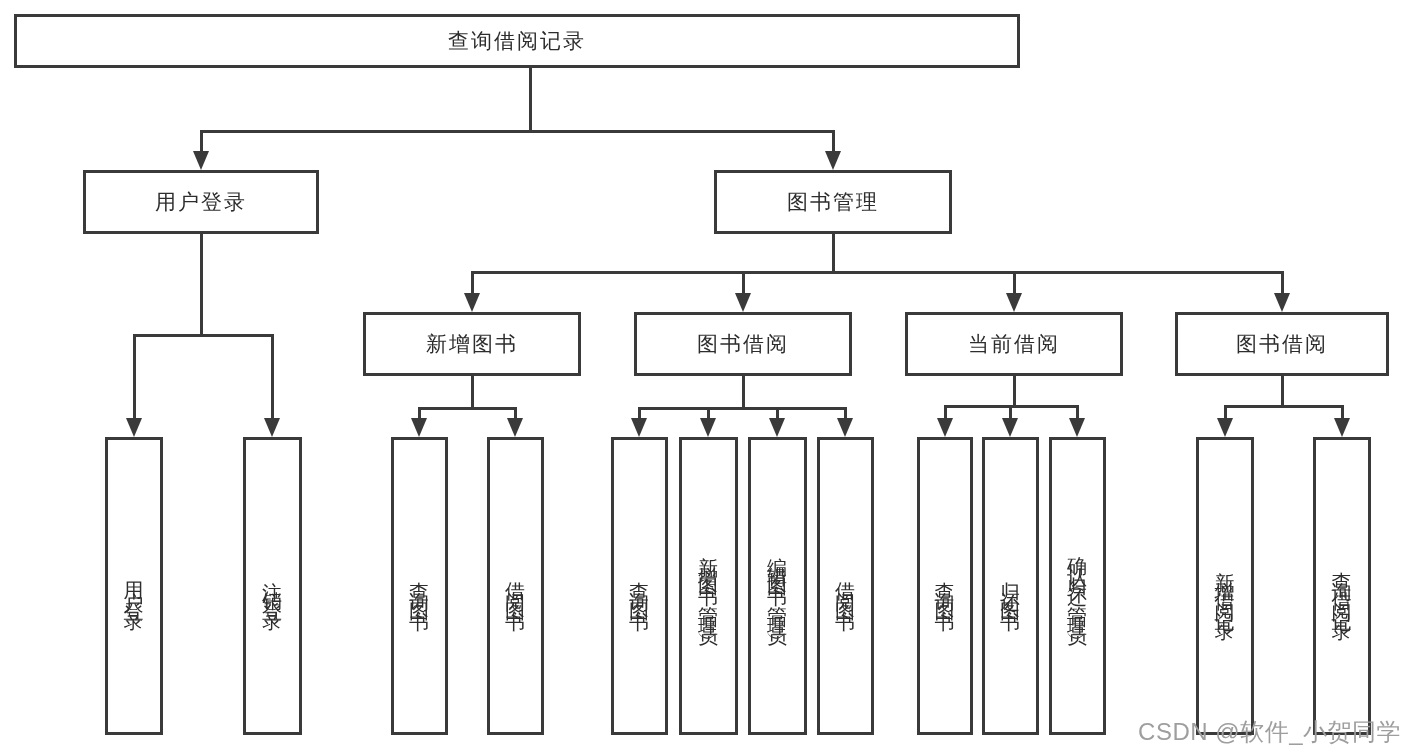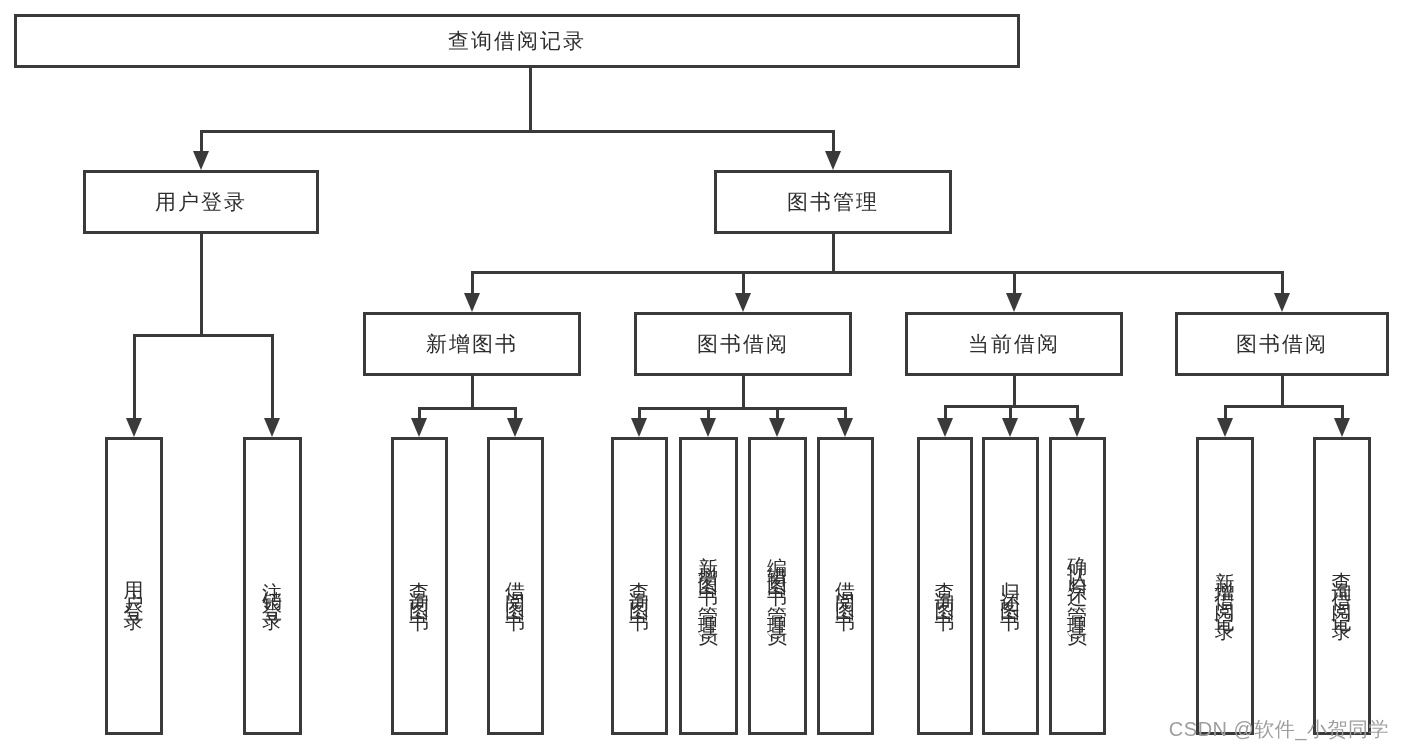--- a/index.html
+++ b/index.html
@@ -25,21 +25,21 @@
   .node.leaf span{
     writing-mode:vertical-rl;text-orientation:mixed;
     font-size:20px;line-height:1;letter-spacing:10px;white-space:nowrap;
   }
   .h{position:absolute;height:2.5px;background:var(--line);}
   .v{position:absolute;width:2.5px;background:var(--line);}
   .ah{position:absolute;width:0;height:0;
       border-left:8px solid transparent;border-right:8px solid transparent;
       border-top:19px solid var(--line);}
   .watermark{
-    position:absolute;right:16px;top:716px;font-size:20px;color:var(--watermark);
+    position:absolute;right:4px;top:716px;font-size:24px;color:var(--watermark);
     letter-spacing:0.5px;z-index:5;white-space:nowrap;
   }
 </style>
 </head>
 <body>
 
 <div class="canvas">
 
   <div class="v" style="left:529px;top:68px;height:63px;"></div>
   <div class="h" style="left:200px;top:130px;width:634px;"></div>

